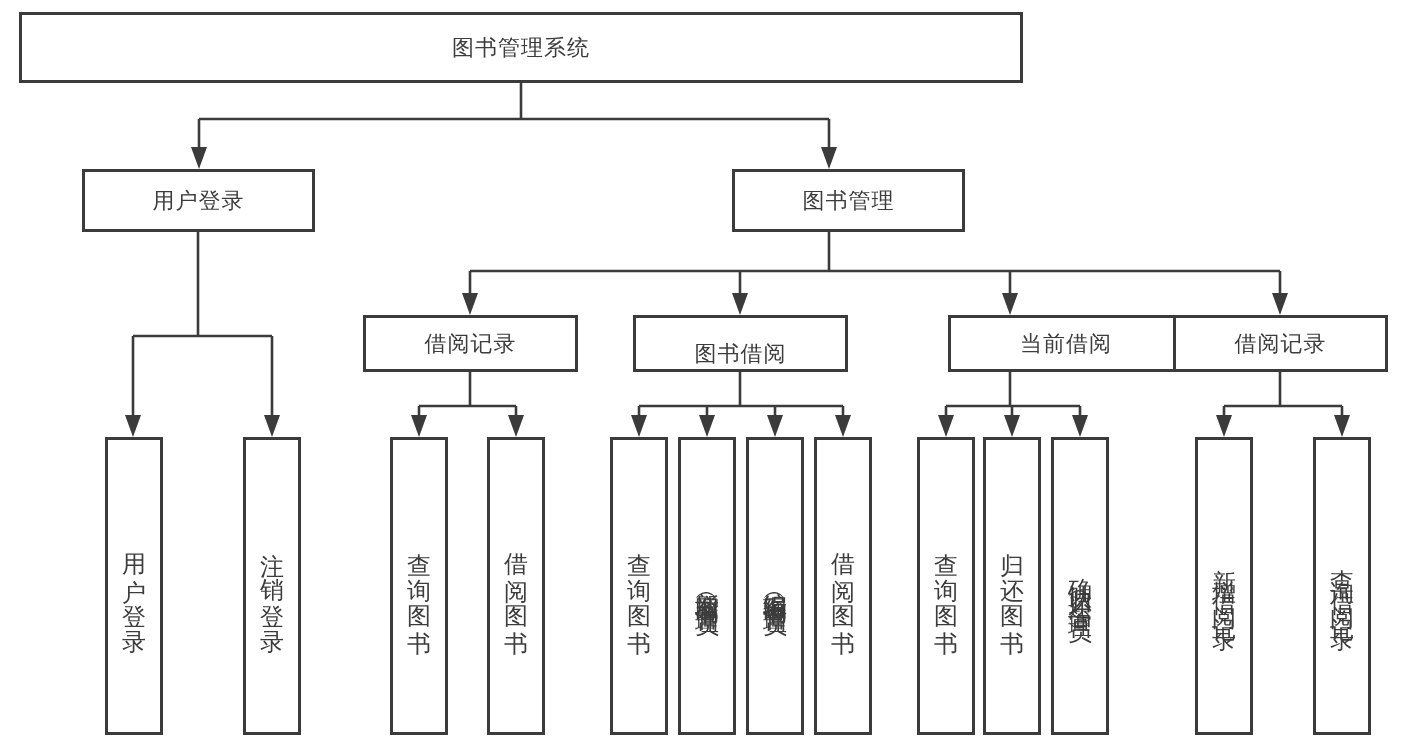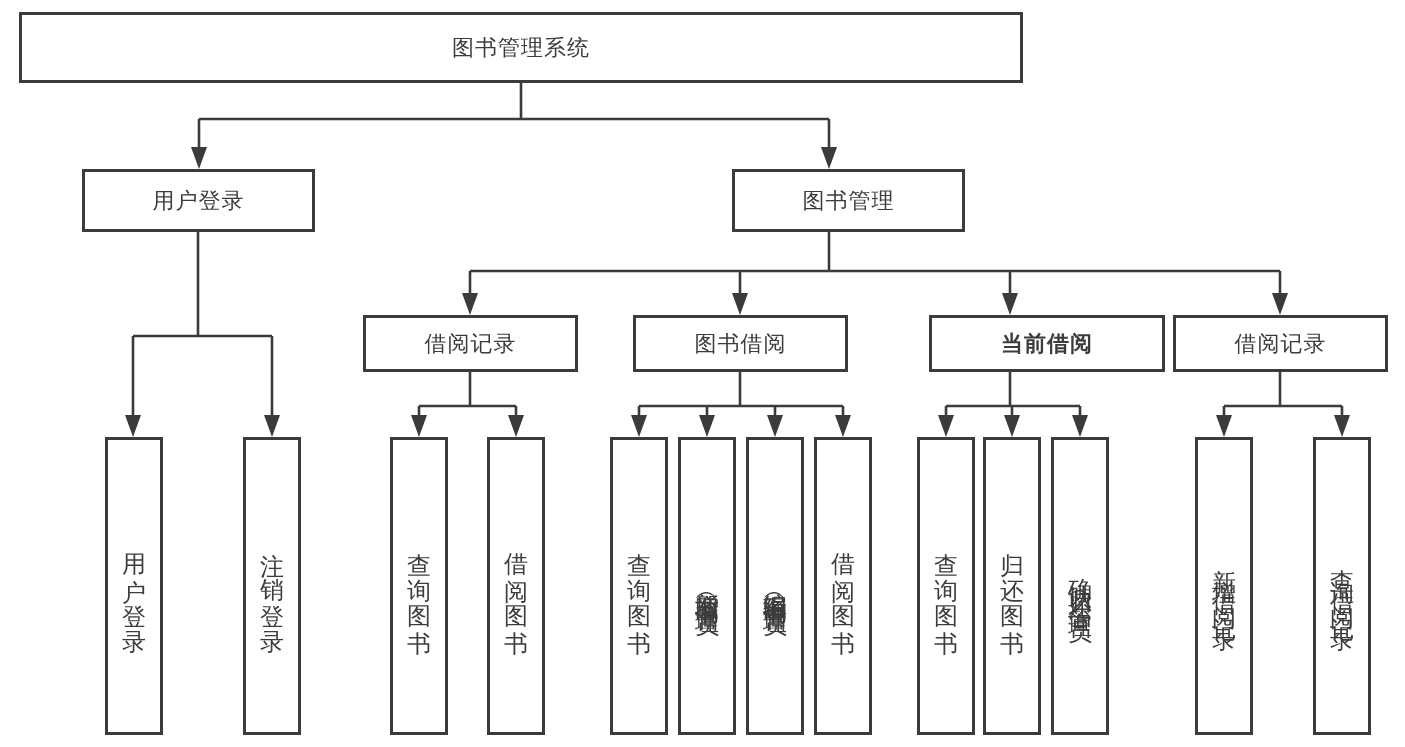--- a/index.html
+++ b/index.html
@@ -143,24 +143,24 @@
   <div class="box box-h" style="left:82px; top:169px; width:233px; height:63px;">
     <span>用户登录</span>
   </div>
   <div class="box box-h" style="left:732px; top:169px; width:233px; height:63px;">
     <span>图书管理</span>
   </div>
 
   <div class="box box-h" style="left:363px; top:315px; width:215px; height:57px;">
     <span>借阅记录</span>
   </div>
-  <div class="box box-h" style="left:633px; top:315px; width:215px; height:57px;">
+  <div class="box box-h" style="left:633px; top:315px; width:215px; height:57px;align-items:flex-end;">
     <span>图书借阅</span>
   </div>
-  <div class="box box-h" style="left:929px; top:315px; width:236px; height:57px;font-weight:bold;">
+  <div class="box box-h" style="left:948px; top:315px; width:236px; height:57px;">
     <span>当前借阅</span>
   </div>
   <div class="box box-h" style="left:1173px; top:315px; width:215px; height:57px;">
     <span>借阅记录</span>
   </div>
 
   <div class="box box-v" style="left:105px; top:437px; width:58px; height:298px;">
     <span class="sp4">用户登录</span>
   </div>
   <div class="box box-v" style="left:243px; top:437px; width:58px; height:298px;">

